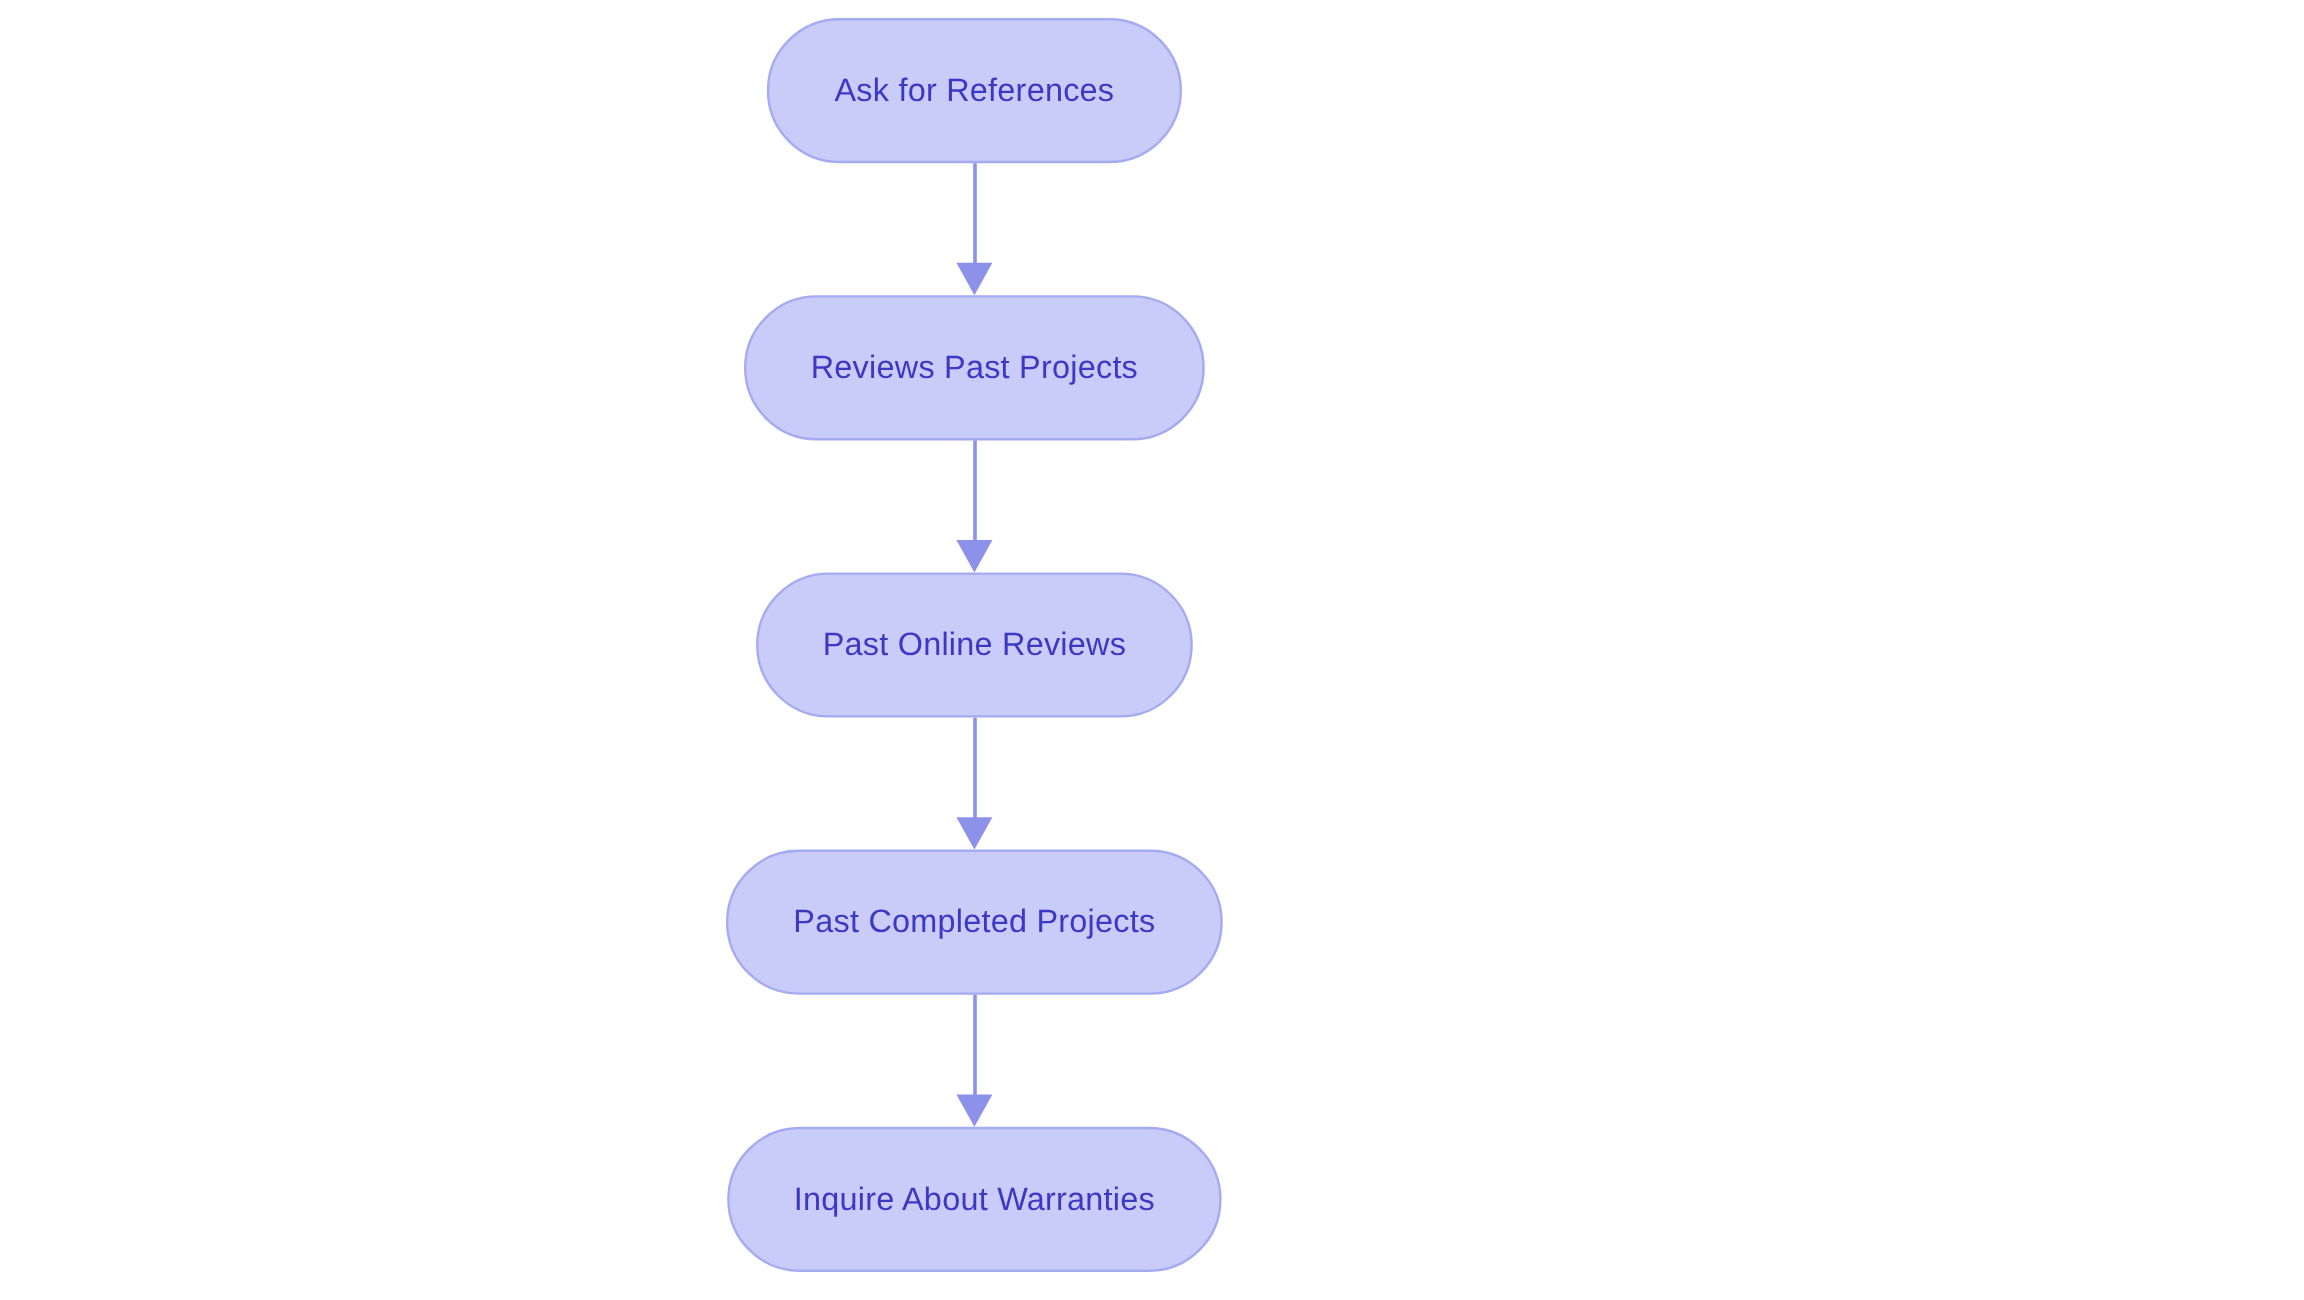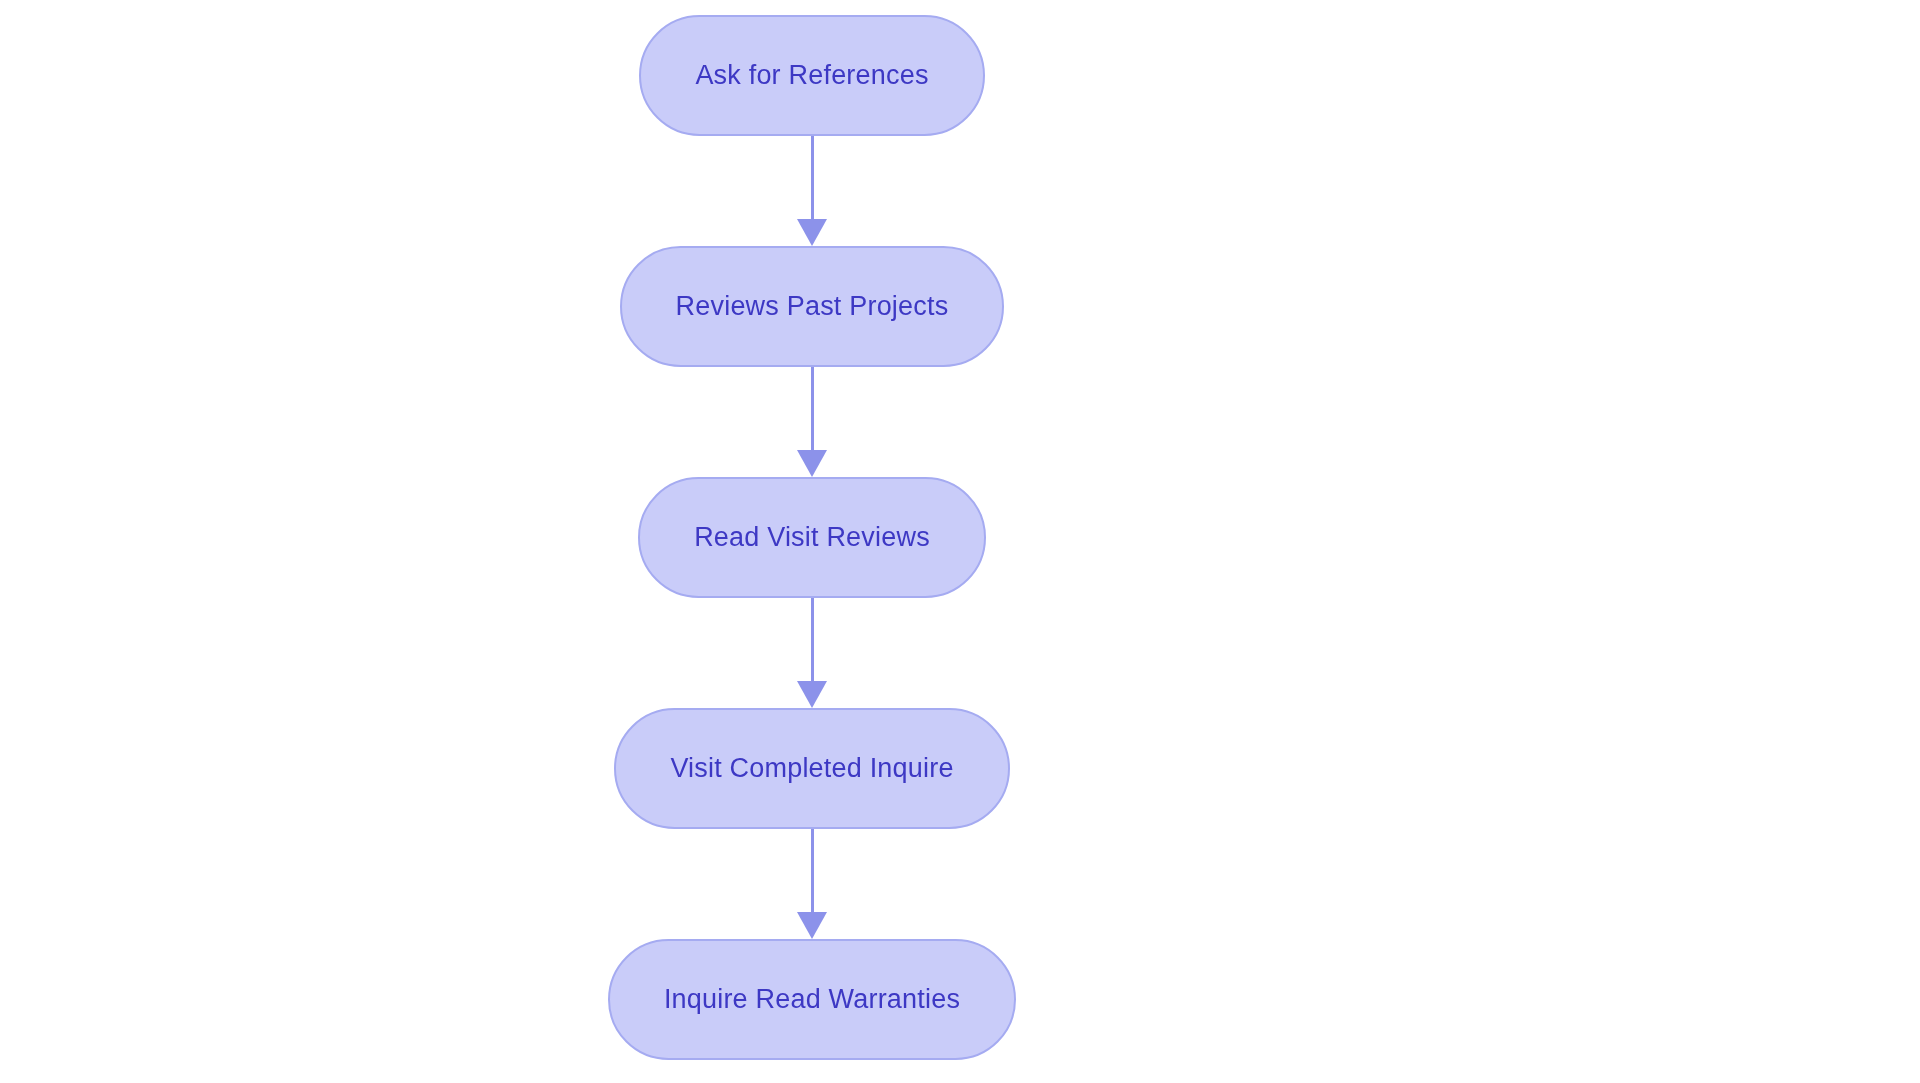--- a/index.html
+++ b/index.html
@@ -84,34 +84,34 @@
   <div class="node">
     <span class="node-label">Reviews Past Projects</span>
   </div>
 
   <div class="arrow">
     <div class="arrow-line"></div>
     <div class="arrow-head"></div>
   </div>
 
   <div class="node">
-    <span class="node-label">Read Visit Reviews</span>
+    <span class="node-label">Past Online Reviews</span>
   </div>
 
   <div class="arrow">
     <div class="arrow-line"></div>
     <div class="arrow-head"></div>
   </div>
 
   <div class="node">
-    <span class="node-label">Visit Completed Inquire</span>
+    <span class="node-label">Past Completed Projects</span>
   </div>
 
   <div class="arrow">
     <div class="arrow-line"></div>
     <div class="arrow-head"></div>
   </div>
 
   <div class="node">
-    <span class="node-label">Inquire Read Warranties</span>
+    <span class="node-label">Inquire About Warranties</span>
   </div>
 
 </div>
 
 </body></html>

